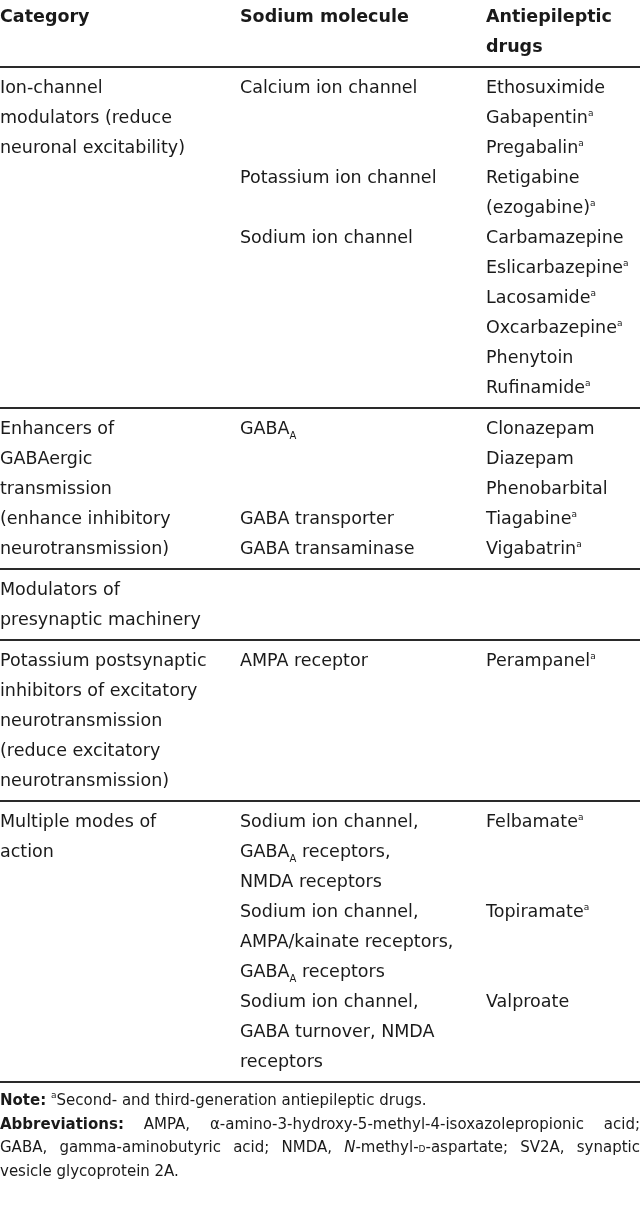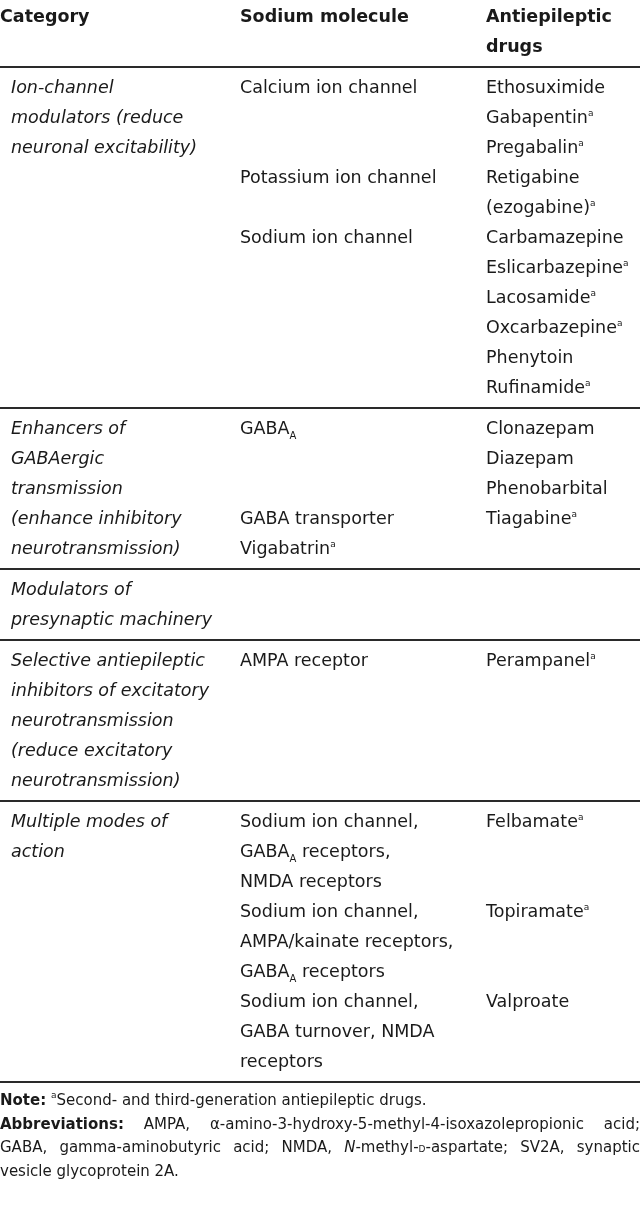--- a/index.html
+++ b/index.html
@@ -22,21 +22,21 @@
   }
   .hdr div { padding-top: 1px; }
   .grp {
     border-bottom: 2px solid #2a2a2a;
     box-sizing: border-box;
     display: grid;
     grid-template-columns: 240px 400px;
     padding-top: 4px;
     padding-bottom: 5px;
   }
-  .cat { line-height: 30px; padding-left: 11px; font-style: italic; }
+  .cat { line-height: 30px; padding-left: 0; }
   .subs { display: flex; flex-direction: column; }
   .sub { display: grid; grid-template-columns: 246px 154px; }
   .tgt, .drugs { line-height: 30px; }
   .drug { display: block; white-space: nowrap; }
   sup.a { font-size: 9px; vertical-align: 7px; line-height: 0; }
   sub.s { font-size: 10px; vertical-align: -5px; line-height: 0; }
   .notes { font-size: 15px; line-height: 23.5px; padding-top: 6px; text-align: justify; }
   .notes b { font-weight: bold; }
   .note-line { display: block; }
   .abbr { text-align: justify; text-align-last: left; }
@@ -118,35 +118,38 @@
           </div>
           <div class="sub">
             <div class="tgt">
               <span class="drug">GABA transporter</span>
             </div>
             <div class="drugs">
               <span class="drug">Tiagabine<sup class="a">a</sup></span>
             </div>
           </div>
           <div class="sub">
+            <div class="tgt">
+              <span class="drug">GABA transaminase</span>
+            </div>
             <div class="drugs">
               <span class="drug">Vigabatrin<sup class="a">a</sup></span>
             </div>
           </div>
         </div>
       </div>
       <div class="grp">
         <div class="cat">
           <span class="drug">Modulators of</span>
           <span class="drug">presynaptic machinery</span>
         </div>
       </div>
       <div class="grp">
         <div class="cat">
-          <span class="drug">Selective antiepileptic</span>
+          <span class="drug">Potassium postsynaptic</span>
           <span class="drug">inhibitors of excitatory</span>
           <span class="drug">neurotransmission</span>
           <span class="drug">(reduce excitatory</span>
           <span class="drug">neurotransmission)</span>
         </div>
         <div class="subs">
           <div class="sub">
             <div class="tgt">
               <span class="drug">AMPA receptor</span>
             </div>

